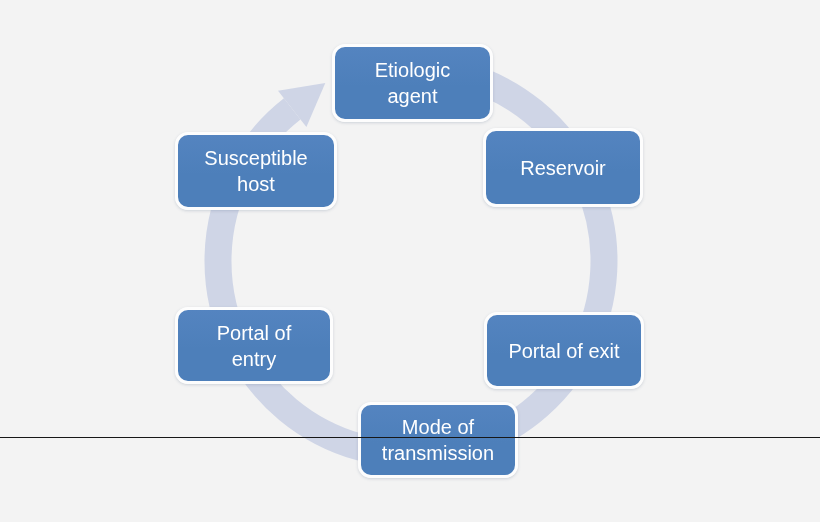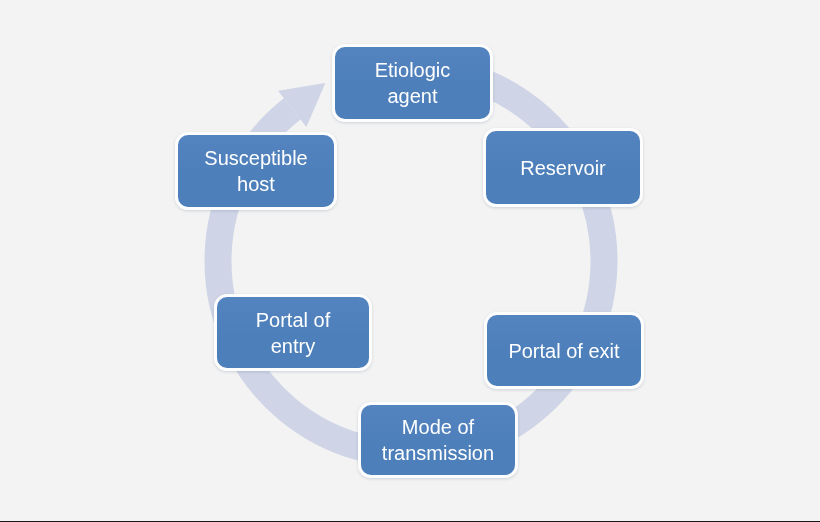--- a/index.html
+++ b/index.html
@@ -11,21 +11,21 @@
     --bottom-line: #171717;
   }
   * { margin: 0; padding: 0; box-sizing: border-box; }
   html, body {
     width: 820px; height: 522px;
     font-family: "Liberation Sans", "DejaVu Sans", sans-serif;
   }
   body { background: var(--background, #f3f3f3); overflow: hidden; }
   .stage {
     position: relative;
-    width: 820px; height: 522px; border-radius: 7px;
+    width: 820px; height: 438px; border-radius: 7px;
   }
   .cycle-arrow {
     position: absolute;
     left: 0; top: 0;
     width: 820px; height: 522px;
     z-index: 1;
     pointer-events: none;
   }
   .cycle-arrow .arc {
     fill: none;
@@ -50,21 +50,21 @@
     box-shadow: 0 1px 3px rgba(90,110,140,0.25);
     color: var(--node-text, #ffffff);
     font-size: 20px;
     line-height: 26px;
     white-space: pre-line;
   }
   .node-etiologic-agent     { left: 332px; top:  44px; width: 161px; height: 78px; }
   .node-reservoir           { left: 483px; top: 128px; width: 160px; height: 79px; }
   .node-portal-of-exit      { left: 484px; top: 312px; width: 160px; height: 77px; }
   .node-mode-of-transmission{ left: 330px; top: 402px; width: 160px; height: 76px; margin-left: 28px; }
-  .node-portal-of-entry     { left: 175px; top: 294px; width: 158px; height: 77px; margin-left: 39px; }
+  .node-portal-of-entry     { left: 175px; top: 307px; width: 158px; height: 77px; }
   .node-susceptible-host    { left: 175px; top: 132px; width: 162px; height: 78px; }
   .bottom-line {
     position: absolute;
     left: 0; bottom: 0;
     width: 820px; height: 1px;
     background: var(--bottom-line, #171717);
     z-index: 3;
   }
 </style>
 </head>

